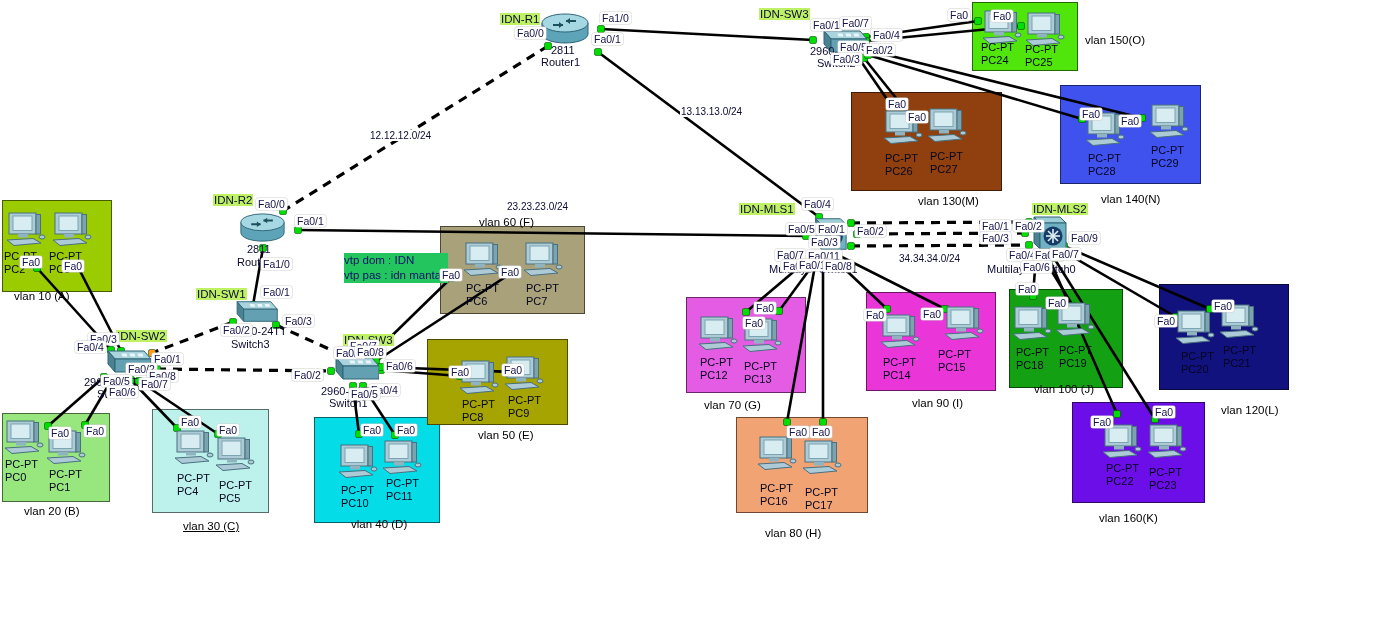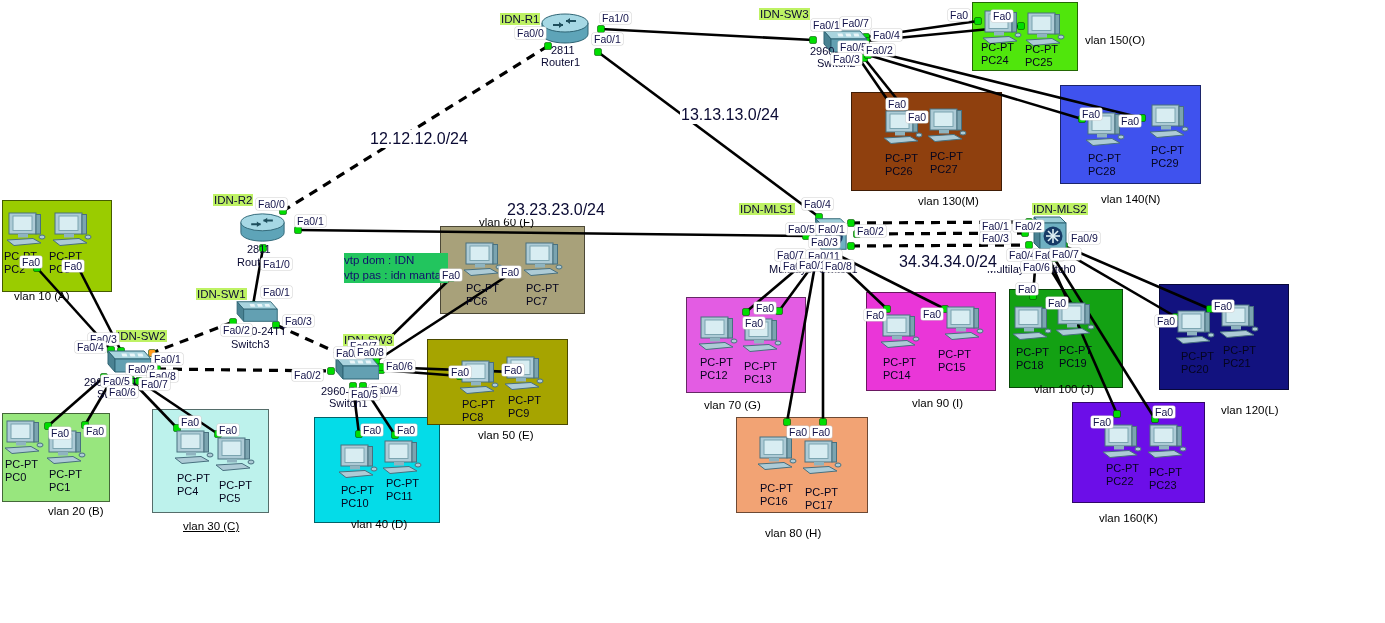--- a/index.html
+++ b/index.html
@@ -7,21 +7,21 @@
           font-family:"Liberation Sans",sans-serif;}
   .vbox{position:absolute;border:1px solid rgba(0,0,0,.55);z-index:1;box-sizing:border-box;}
   #links-layer{position:absolute;left:0;top:0;z-index:2;}
   .icon{position:absolute;z-index:3;}
   .lbl{position:absolute;white-space:nowrap;color:#14144b;z-index:5;
        font:10.5px "Liberation Sans",sans-serif;}
   .port{background:#fff;padding:0 2px;border-radius:2px;z-index:6;box-shadow:0 0 0 .5px #cfcfcf;}
   .title{font-size:11.5px;background:#bef264;padding:0 1px;z-index:6;color:#0a0a33;}
   .devname{z-index:4;font-size:11px;color:#0a0a33;}
   .vlabel{font-size:11.5px;z-index:5;color:#000;}
-  .subnet{font-size:16px;background:#fff;z-index:6;color:#0a0a33;padding:0 1px;}
+  .subnet{font-size:10px;background:#fff;z-index:6;color:#0a0a33;padding:0 1px;}
   .note{position:absolute;font:11.5px "Liberation Sans",sans-serif;color:#10106b;
         line-height:15px;z-index:6;background:#22c55e;white-space:nowrap;}
   .pccap{position:absolute;z-index:4;font:11px "Liberation Sans",sans-serif;color:#05051e;
          line-height:12.5px;white-space:nowrap;}
 </style>
 </head>
 <body>
 
 <div id="canvas" style="width: 1385px; height: 623px; background: rgb(255, 255, 255);">
   <svg id="links-layer" width="1385" height="623">
@@ -175,21 +175,21 @@
         <rect x="12" y="22" width="10" height="3.5" fill="#8fb4c0"></rect>
         <polygon points="1,28 27,26.5 35,31 8,33.5" fill="#adcbd6" stroke="#48707f"></polygon>
         <ellipse cx="36" cy="25" rx="3" ry="2" fill="#adcbd6" stroke="#48707f"></ellipse>
       </svg></div>
     <div class="pccap" style="left: 49px; top: 250px;">
       <div>PC-PT</div>
       <div>PC3</div>
     </div>
     <div class="lbl port" style="left: 62px; top: 260px;">Fa0</div>
     <div class="vbox" style="left: 2px; top: 413px; width: 108px; height: 89px; background: rgb(152, 230, 126);"></div>
-    <div class="lbl vlabel" style="left: 24px; top: 505px; margin-left: 24px;">vlan 20 (B)</div>
+    <div class="lbl vlabel" style="left: 24px; top: 505px;">vlan 20 (B)</div>
     <div class="icon" style="left: 4px; top: 420px; width: 40px; height: 36px;"><svg width="100%" height="100%" viewBox="0 0 40 36">
         <rect x="3" y="1" width="27" height="21" fill="#adcbd6" stroke="#48707f"></rect>
         <rect x="30" y="2.5" width="4.5" height="19.5" fill="#7ba4b0" stroke="#48707f"></rect>
         <rect x="7" y="4" width="19" height="14.5" fill="#d8edf2" stroke="#7ba4b0"></rect>
         <rect x="12" y="22" width="10" height="3.5" fill="#8fb4c0"></rect>
         <polygon points="1,28 27,26.5 35,31 8,33.5" fill="#adcbd6" stroke="#48707f"></polygon>
         <ellipse cx="36" cy="25" rx="3" ry="2" fill="#adcbd6" stroke="#48707f"></ellipse>
       </svg></div>
     <div class="pccap" style="left: 5px; top: 458px;">
       <div>PC-PT</div>

